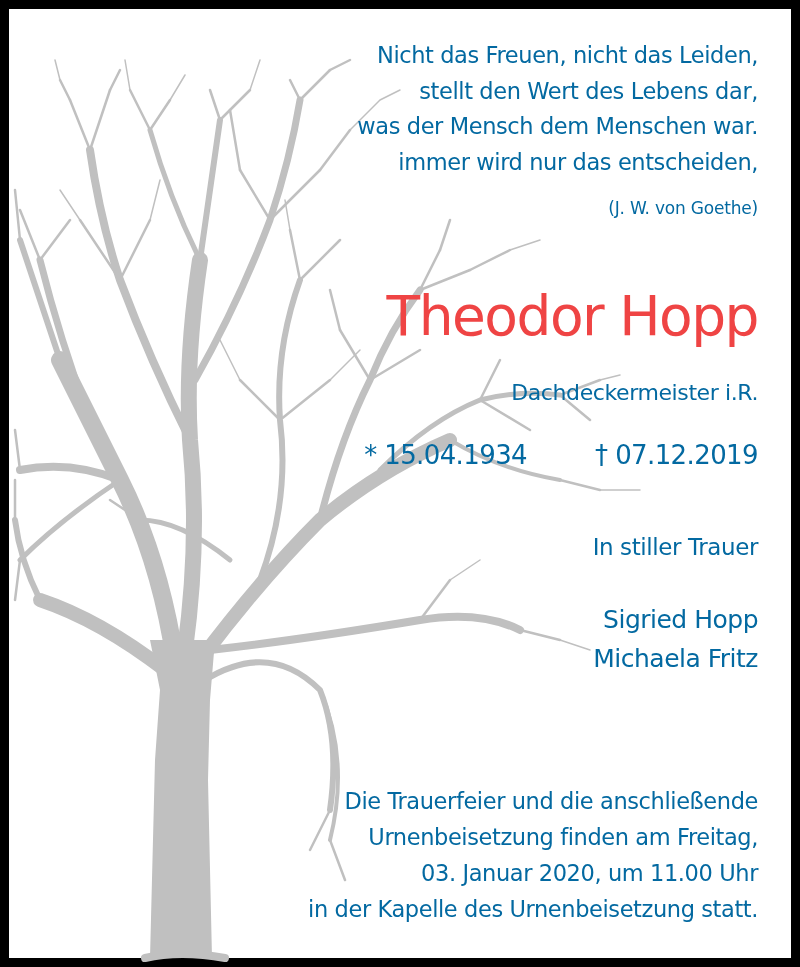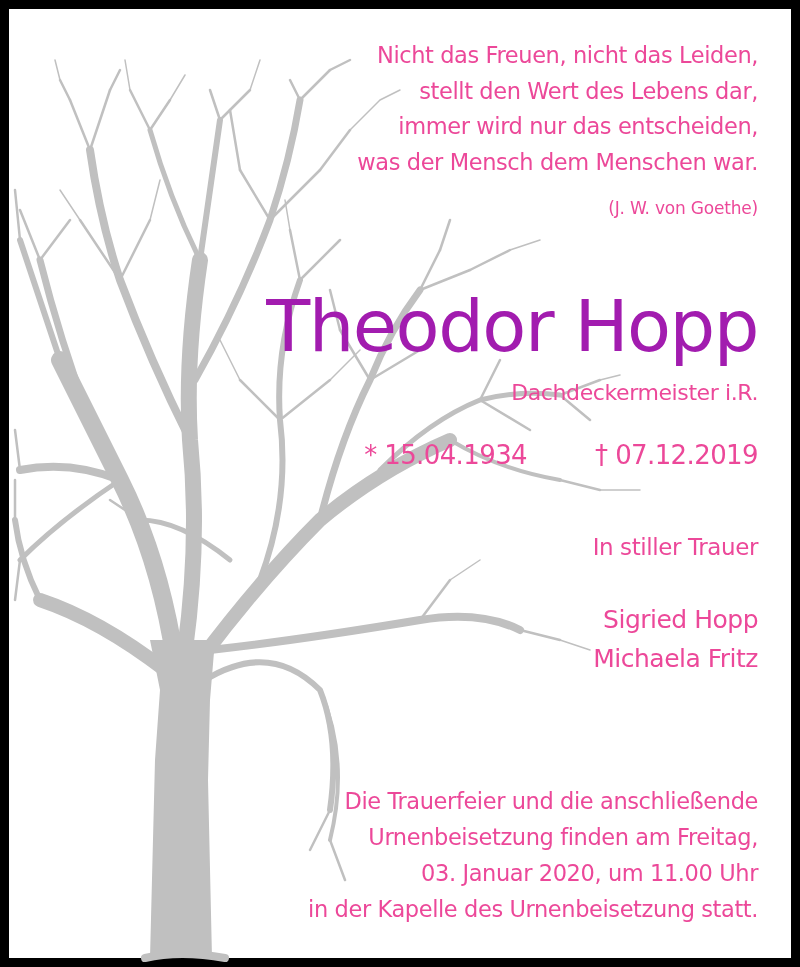--- a/index.html
+++ b/index.html
@@ -3,26 +3,26 @@
 <meta charset="utf-8">
 <style>
   html, body { margin:0; padding:0; background:#fff; }
   body { width:800px; height:967px; overflow:hidden; }
   .frame {
     position:absolute; left:0; top:0; width:800px; height:967px;
     box-sizing:border-box; border:9px solid #000; background:#fff;
   }
   .tree { position:absolute; left:0; top:0; width:800px; height:967px; }
   .txt {
-    position:absolute; right:42px; text-align:right; color:#ec4899;
+    position:absolute; right:42px; text-align:right; color:#0369a1;
     font-family:"DejaVu Sans", sans-serif; white-space:nowrap;
   }
   .quote { top:38px; font-size:22.5px; line-height:35.5px; letter-spacing:-0.4px; }
   .author { top:198px; font-size:17px; letter-spacing:-0.2px; }
-  .name { top:284px; font-size:72px; letter-spacing:-1.5px; font-weight:normal; color:#a21caf; }
+  .name { top:284px; font-size:55px; letter-spacing:-1.5px; font-weight:normal; color:#ef4444; }
   .profession { top:380px; font-size:22px; letter-spacing:-0.4px; }
   .dates { top:440px; font-size:26px; letter-spacing:-0.6px; }
   .dates span + span { margin-left:68px; }
   .mourning { top:534px; font-size:23px; letter-spacing:-0.4px;text-align:center; }
   .mourners { top:600px; font-size:25px; line-height:39px; font-weight:normal; letter-spacing:-0.5px; }
   .funeral { top:783px; font-size:22.5px; line-height:36px; letter-spacing:-0.4px;text-align:right; }
 </style>
 </head>
 <body>
 
@@ -75,22 +75,22 @@
       <path d="M600 490 L640 490 M560 640 L590 650 M450 580 L480 560 M60 80 L55 60"></path>
       <path d="M250 90 L260 60 M130 90 L125 60 M170 100 L185 75 M150 220 L160 180"></path>
       <path d="M80 220 L60 190 M330 380 L360 350 M240 380 L220 340 M290 230 L285 200"></path>
     </g>
   </g>
 </svg>
 
 <div class="txt quote">
   <div>Nicht das Freuen, nicht das Leiden,</div>
   <div>stellt den Wert des Lebens dar,</div>
+  <div>was der Mensch dem Menschen war.</div>
   <div>immer wird nur das entscheiden,</div>
-  <div>was der Mensch dem Menschen war.</div>
 </div>
 <div class="txt author">(J. W. von Goethe)</div>
 
 <div class="txt name">Theodor Hopp</div>
 <div class="txt profession">Dachdeckermeister i.R.</div>
 <div class="txt dates">
   <span>* 15.04.1934</span><span>† 07.12.2019</span>
 </div>
 
 <div class="txt mourning">In stiller Trauer</div>

